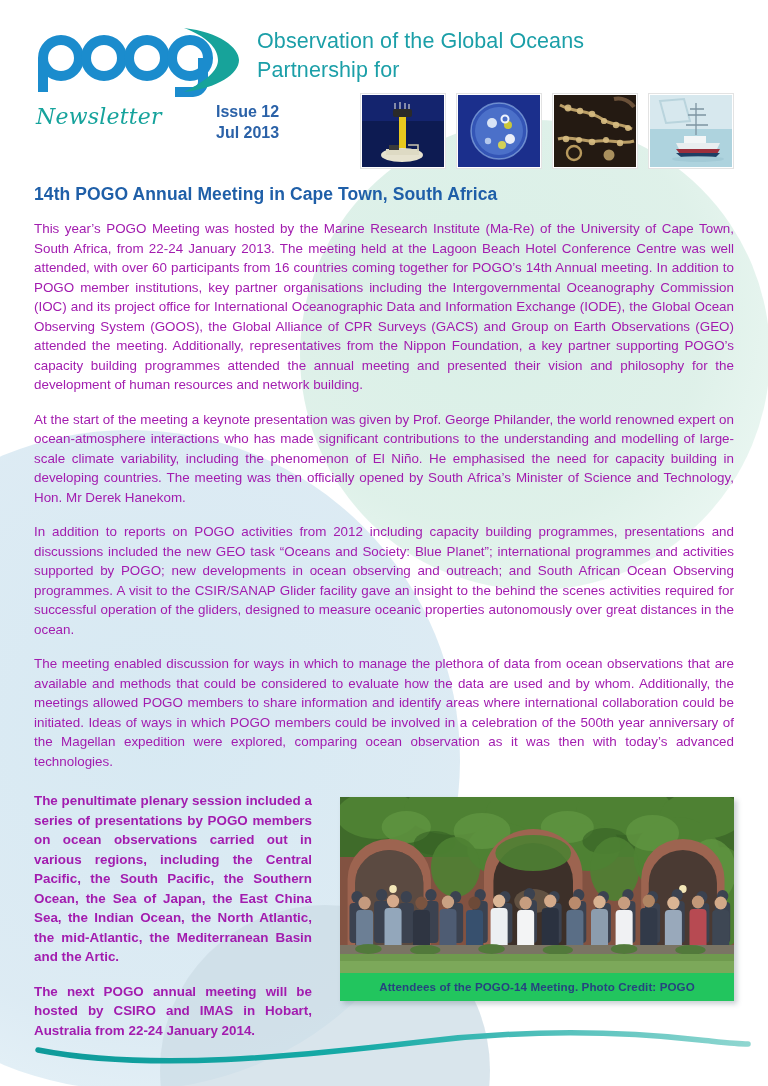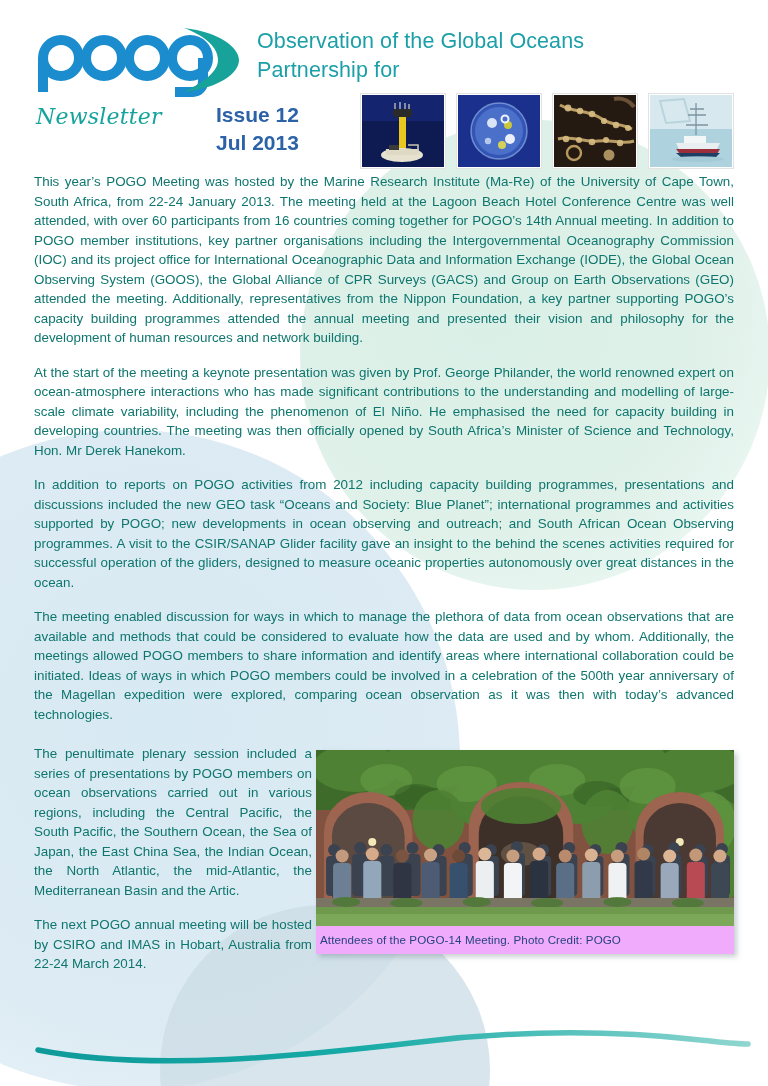--- a/index.html
+++ b/index.html
@@ -66,21 +66,21 @@
     left: 36px; top: 104px;
     font-family: "DejaVu Serif", "Liberation Serif", serif;
     font-style: italic;
     font-size: 22px;
     color: #16a39c;
     letter-spacing: .2px;
   }
   .issue-block {
     position: absolute;
     left: 216px; top: 101px;
-    font-size: 21px;
+    font-size: 16px;
     line-height: 1.32;
     font-weight: 700;
     color: #2b62a8;
     text-align: left;
   }
   .tagline {
     position: absolute;
     left: 257px; top: 27px;
     font-size: 21.5px;
     line-height: 1.36;
@@ -108,57 +108,58 @@
   .headline {
     font-size: 17.5px;
     font-weight: 700;
     color: #1f5fa8;
     margin: 12px 0 14px 0;
     letter-spacing: .1px;
   }
   p.body {
     font-size: 13.4px;
     line-height: 1.455;
-    color: #0f766e;
+    color: #a21caf;
     text-align: justify;
     margin: 0 0 15px 0;
   }
   p.body:last-child { margin-bottom: 0; }
 
   
   .bottom {
     position: relative;
     margin-top: 20px;
     display: flex;
     align-items: flex-start;
-    gap: 4px;
+    gap: 28px;
+    font-weight: bold;
   }
   .col-left { width: 278px; flex: 0 0 278px; }
   .col-left p.body { font-size: 13.4px; }
 
   .figure {
     position: relative;
     flex: 1 1 auto;
     margin-top: 6px;
     box-shadow: 3px 3px 5px rgba(90,110,120,.33);
     background: #ffffff;
   }
   .photo {
     width: 100%;
     height: 176px;
     display: block;
     overflow: hidden;
     position: relative;
   }
   .photo svg { display:block; width:100%; height:100%; }
   .caption {
-    background: #f0abfc;
+    background: #22c55e;
     color: #26437f;
     font-size: 11.6px;
-    text-align: left;
+    text-align: center;
     padding: 7px 4px 8px 4px;
     letter-spacing: .1px;
   }
 </style>
 </head>
 <body>
 
 <div class="page">
 
   <div class="bg-layer">
@@ -287,31 +288,32 @@
             <path d="M26,58 L70,58 L66,62 L31,62 Z" fill="#1e3e63"></path>
             <ellipse cx="48" cy="64" rx="26" ry="3" fill="#9ec6d3" opacity=".7"></ellipse>
           </svg>
         </div>
 
       </div>
     </div>
 
     <div class="article">
 
+      <div class="headline">14th POGO Annual Meeting in Cape Town, South Africa</div>
 
       <p class="body">This year’s POGO Meeting was hosted by the Marine Research Institute (Ma-Re) of the University of Cape Town, South Africa, from 22-24 January 2013. The meeting held at the Lagoon Beach Hotel Conference Centre was well attended, with over 60 participants from 16 countries coming together for POGO’s 14th Annual meeting. In addition to POGO member institutions, key partner organisations including the Intergovernmental Oceanography Commission (IOC) and its project office for International Oceanographic Data and Information Exchange (IODE), the Global Ocean Observing System (GOOS), the Global Alliance of CPR Surveys (GACS) and Group on Earth Observations (GEO) attended the meeting. Additionally, representatives from the Nippon Foundation, a key partner supporting POGO’s capacity building programmes attended the annual meeting and presented their vision and philosophy for the development of human resources and network building.</p>
       <p class="body">At the start of the meeting a keynote presentation was given by Prof. George Philander, the world renowned expert on ocean-atmosphere interactions who has made significant contributions to the understanding and modelling of large-scale climate variability, including the phenomenon of El Niño.  He emphasised the need for capacity building in developing countries. The meeting was then officially opened by South Africa’s Minister of Science and Technology, Hon. Mr Derek Hanekom.</p>
       <p class="body">In addition to reports on POGO activities from 2012 including capacity building programmes, presentations and discussions included the new GEO task “Oceans and Society: Blue Planet”; international programmes and activities supported by POGO; new developments in ocean observing and outreach; and South African Ocean Observing programmes. A visit to the CSIR/SANAP Glider facility gave an insight to the behind the scenes activities required for successful operation of the gliders, designed to measure oceanic properties autonomously over great distances in the ocean.</p>
       <p class="body">The meeting enabled discussion for ways in which to manage the plethora of data from ocean observations that are available and methods that could be considered to evaluate how the data are used and by whom. Additionally, the meetings allowed POGO members to share information and identify areas where international collaboration could be initiated. Ideas of ways in which POGO members could be involved in a celebration of the 500th year anniversary of the Magellan expedition were explored, comparing ocean observation as it was then with today’s advanced technologies.</p>
 
       <div class="bottom">
 
         <div class="col-left">
           <p class="body">The penultimate plenary session included a series of presentations by POGO members on ocean observations carried out in various regions, including the Central Pacific, the South Pacific, the Southern Ocean, the Sea of Japan, the East China Sea, the Indian Ocean, the North Atlantic, the mid-Atlantic, the Mediterranean Basin and the Artic.</p>
-          <p class="body">The next POGO annual meeting will be hosted by CSIRO and IMAS in Hobart, Australia from 22-24 March 2014.</p>
+          <p class="body">The next POGO annual meeting will be hosted by CSIRO and IMAS in Hobart, Australia from 22-24 January 2014.</p>
         </div>
 
         <div class="figure">
           <div class="photo">
             <svg viewBox="0 0 416 176" preserveAspectRatio="none">
 
               <rect width="416" height="176" fill="#8d5c49"></rect>
               <g fill="#7d4f3e" opacity=".7">
                 <rect x="0" y="0" width="416" height="176"></rect>
               </g>

